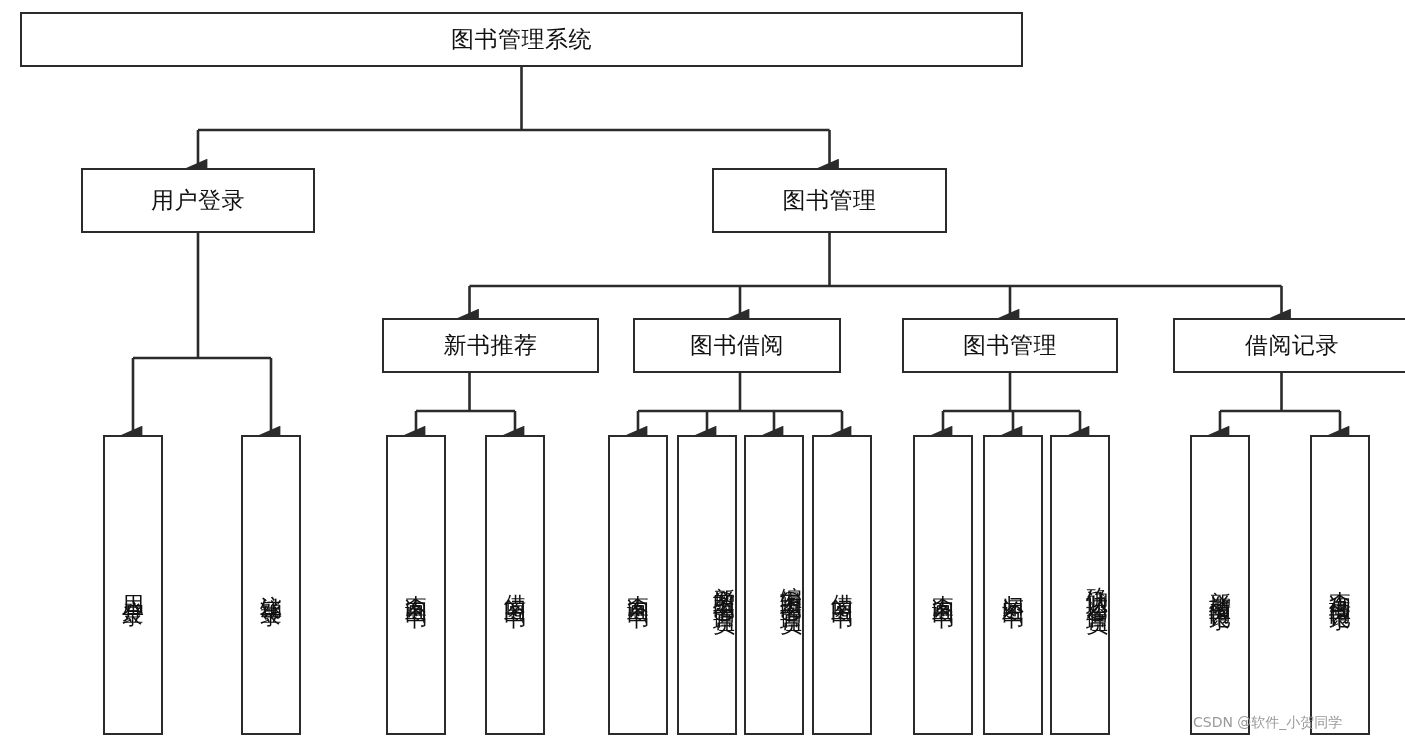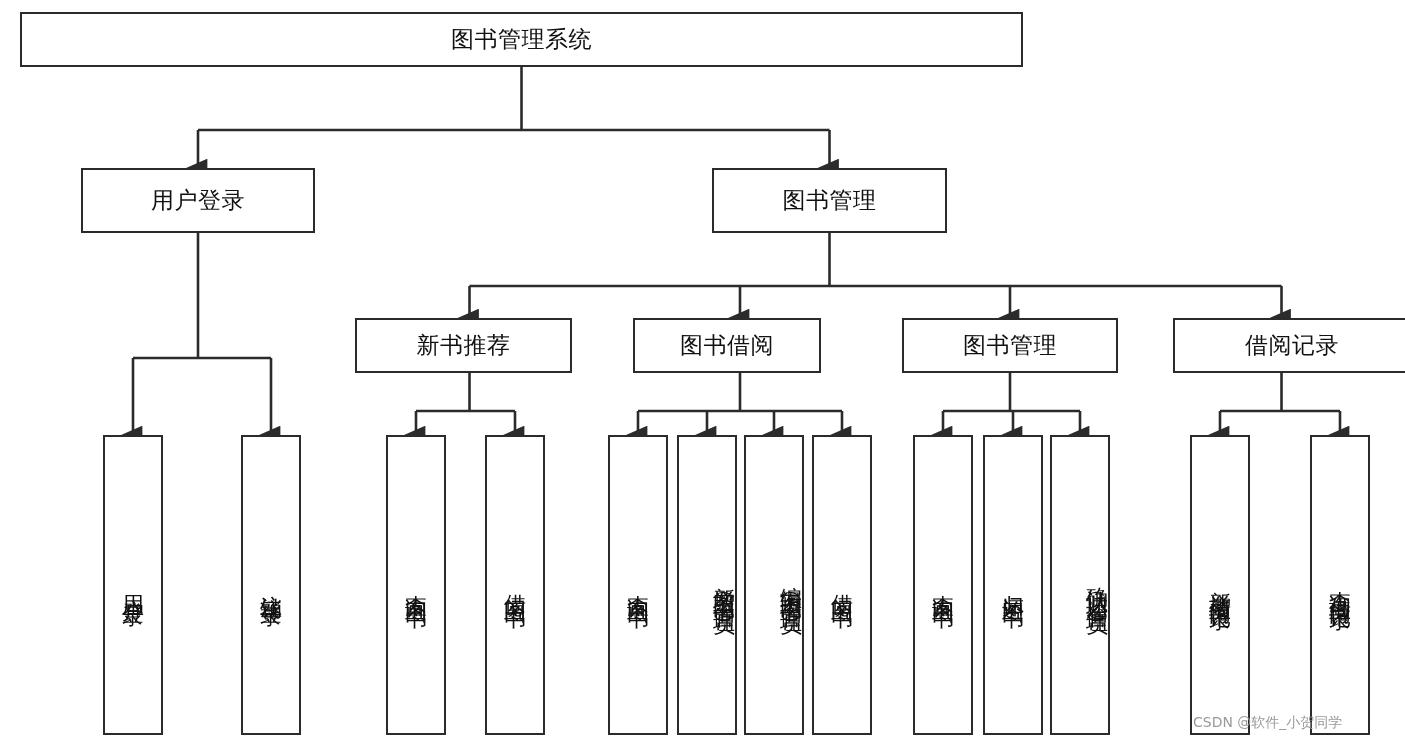--- a/index.html
+++ b/index.html
@@ -114,22 +114,22 @@
         <path d="M 1220 411 L 1220 434" marker-end="url(#arrow)"></path>
         <path d="M 1340 411 L 1340 434" marker-end="url(#arrow)"></path>
       </g>
   </svg>
 
   <div class="node node-h" style="left: 20px; top: 12px; width: 1003px; height: 55px;">图书管理系统</div>
 
   <div class="node node-h" style="left: 81px; top: 168px; width: 234px; height: 65px;">用户登录</div>
   <div class="node node-h" style="left: 712px; top: 168px; width: 235px; height: 65px;">图书管理</div>
 
-  <div class="node node-h" style="left: 355px; top: 318px; width: 217px; height: 55px;">新书推荐</div>
-  <div class="node node-h" style="left: 633px; top: 318px; width: 188px; height: 55px;">图书借阅</div>
+  <div class="node node-h" style="left: 382px; top: 318px; width: 217px; height: 55px;">新书推荐</div>
+  <div class="node node-h" style="left: 633px; top: 318px; width: 208px; height: 55px;">图书借阅</div>
   <div class="node node-h" style="left: 902px; top: 318px; width: 216px; height: 55px;">图书管理</div>
   <div class="node node-h" style="left: 1173px; top: 318px; width: 238px; height: 55px;">借阅记录</div>
 
   <div class="node node-v mid-align" style="left: 103px; top: 435px; width: 60px; height: 300px;">用户登录</div>
   <div class="node node-v mid-align" style="left: 241px; top: 435px; width: 60px; height: 300px;">注销登录</div>
 
   <div class="node node-v mid-align" style="left: 386px; top: 435px; width: 60px; height: 300px;">查询图书</div>
   <div class="node node-v mid-align" style="left: 485px; top: 435px; width: 60px; height: 300px;">借阅图书</div>
 
   <div class="node node-v mid-align" style="left: 608px; top: 435px; width: 60px; height: 300px;">查询图书</div>

